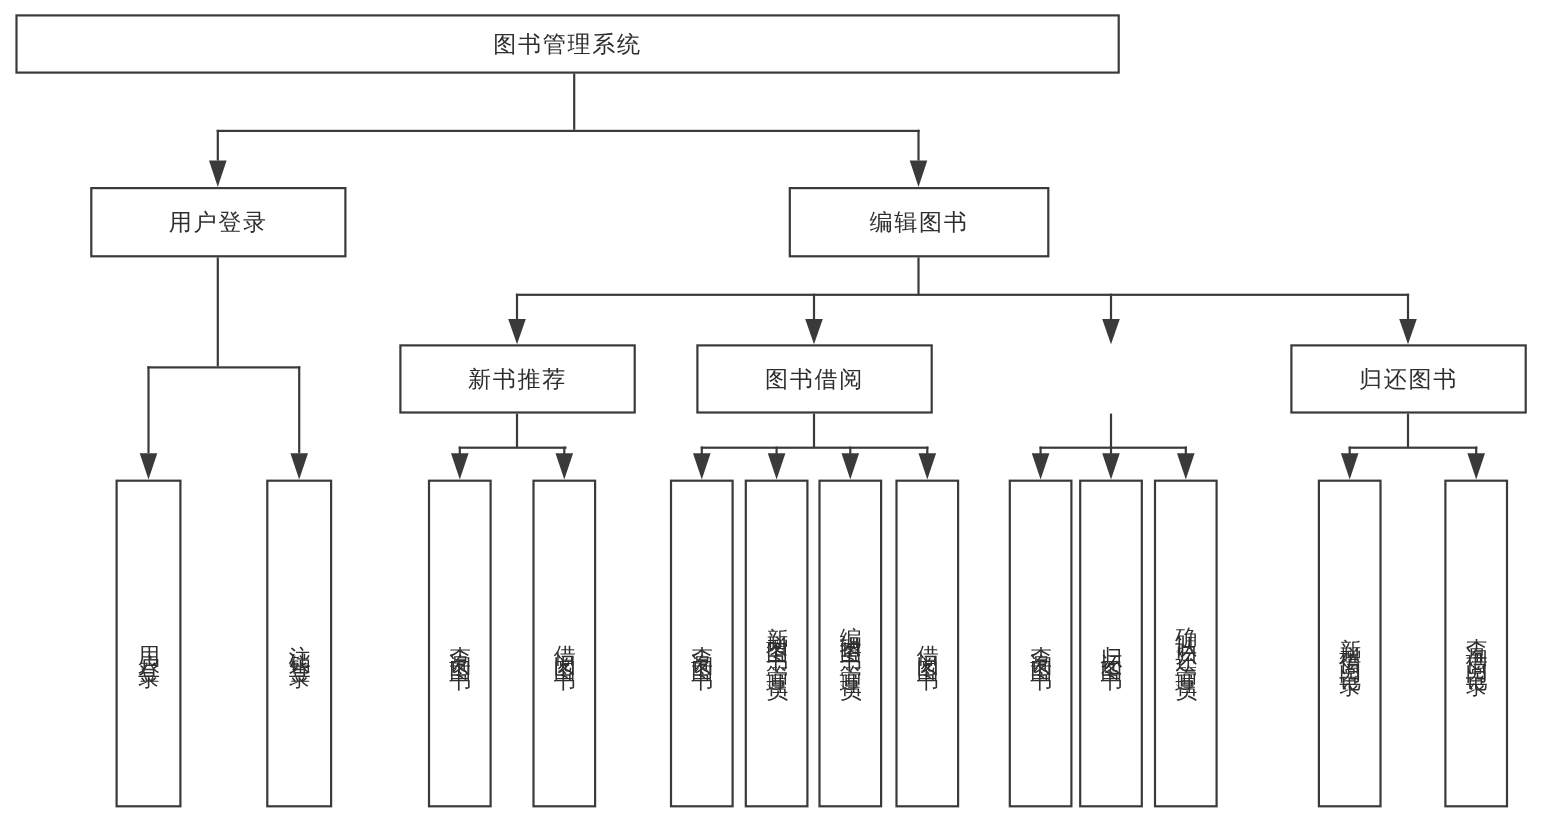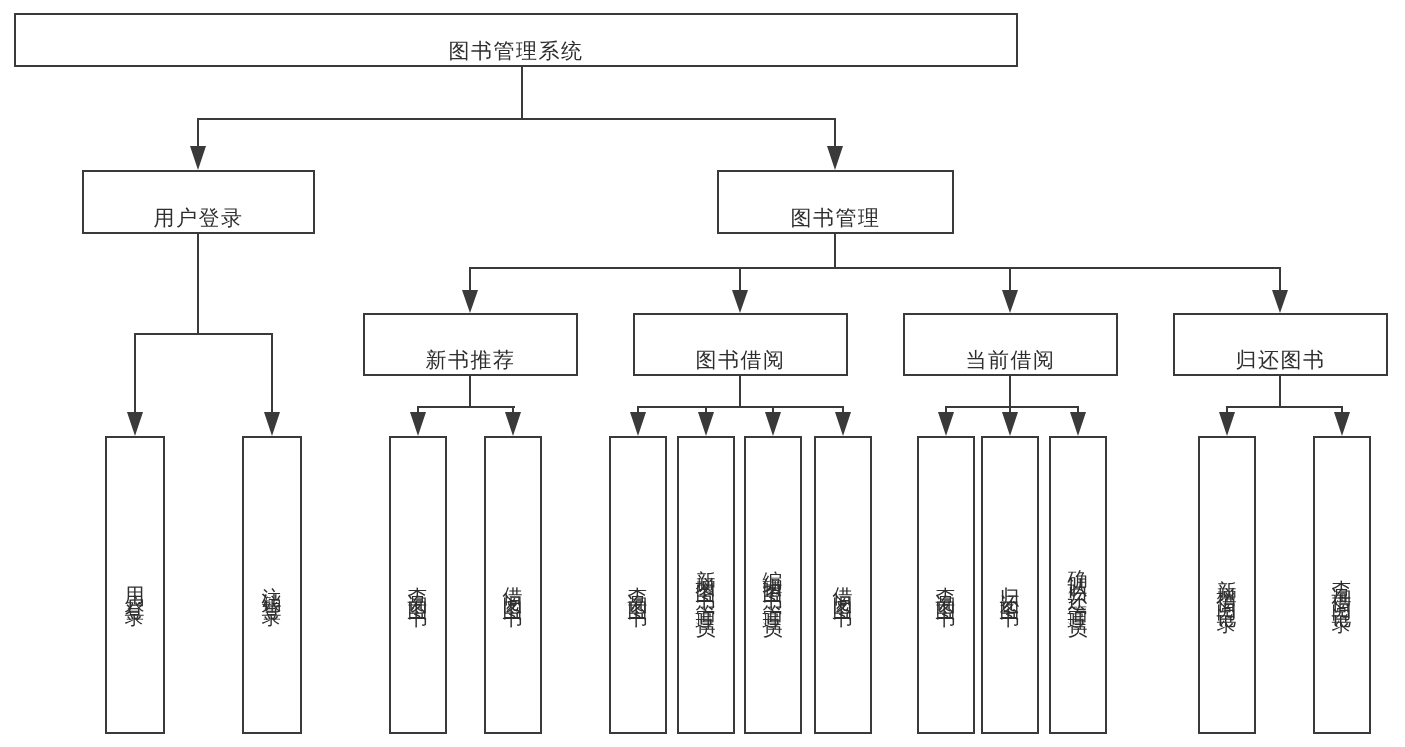--- a/index.html
+++ b/index.html
@@ -22,21 +22,20 @@
     box-sizing:border-box;
     display:flex;
     align-items:center;
     justify-content:center;
     color:var(--text);
   }
   .hbox{
     font-size:21px;
     letter-spacing:1.5px;
     font-weight:400;
-    align-items:flex-end;
   }
   .vbox{
     font-size:20px;
   }
   .vbox .vtext{
     writing-mode:vertical-rl;
     text-orientation:mixed;
     letter-spacing:7px;
     line-height:1;
     white-space:nowrap;
@@ -85,21 +84,21 @@
   <div class="hline" style="left:197px;top:118px;width:639px;"></div>
   <div class="vline" style="left:197px;top:118px;height:28px;"></div>
   <div class="arrow" style="left:190px;top:146px;"></div>
   <div class="vline" style="left:834px;top:118px;height:28px;"></div>
   <div class="arrow" style="left:827px;top:146px;"></div>
 
   <div class="box hbox" style="left:82px;top:170px;width:233px;height:64px;">
     <span>用户登录</span>
   </div>
   <div class="box hbox" style="left:717px;top:170px;width:237px;height:64px;">
-    <span>图书管理</span>
+    <span>编辑图书</span>
   </div>
 
   <div class="vline" style="left:197px;top:234px;height:99px;"></div>
   <div class="hline" style="left:134px;top:333px;width:139px;"></div>
   <div class="vline" style="left:134px;top:333px;height:79px;"></div>
   <div class="arrow" style="left:127px;top:412px;"></div>
   <div class="vline" style="left:271px;top:333px;height:79px;"></div>
   <div class="arrow" style="left:264px;top:412px;"></div>
 
   <div class="vline" style="left:834px;top:234px;height:34px;"></div>
@@ -112,23 +111,20 @@
   <div class="arrow short" style="left:1002px;top:290px;"></div>
   <div class="vline" style="left:1279px;top:267px;height:23px;"></div>
   <div class="arrow short" style="left:1272px;top:290px;"></div>
 
   <div class="box hbox" style="left:363px;top:313px;width:215px;height:63px;">
     <span>新书推荐</span>
   </div>
   <div class="box hbox" style="left:633px;top:313px;width:215px;height:63px;">
     <span>图书借阅</span>
   </div>
-  <div class="box hbox" style="left:903px;top:313px;width:215px;height:63px;">
-    <span>当前借阅</span>
-  </div>
   <div class="box hbox" style="left:1173px;top:313px;width:215px;height:63px;">
     <span>归还图书</span>
   </div>
 
   <div class="vline" style="left:469px;top:376px;height:31px;"></div>
   <div class="hline" style="left:417px;top:406px;width:98px;"></div>
   <div class="vline" style="left:417px;top:406px;height:8px;"></div>
   <div class="arrow" style="left:410px;top:412px;"></div>
   <div class="vline" style="left:512px;top:406px;height:8px;"></div>
   <div class="arrow" style="left:505px;top:412px;"></div>

